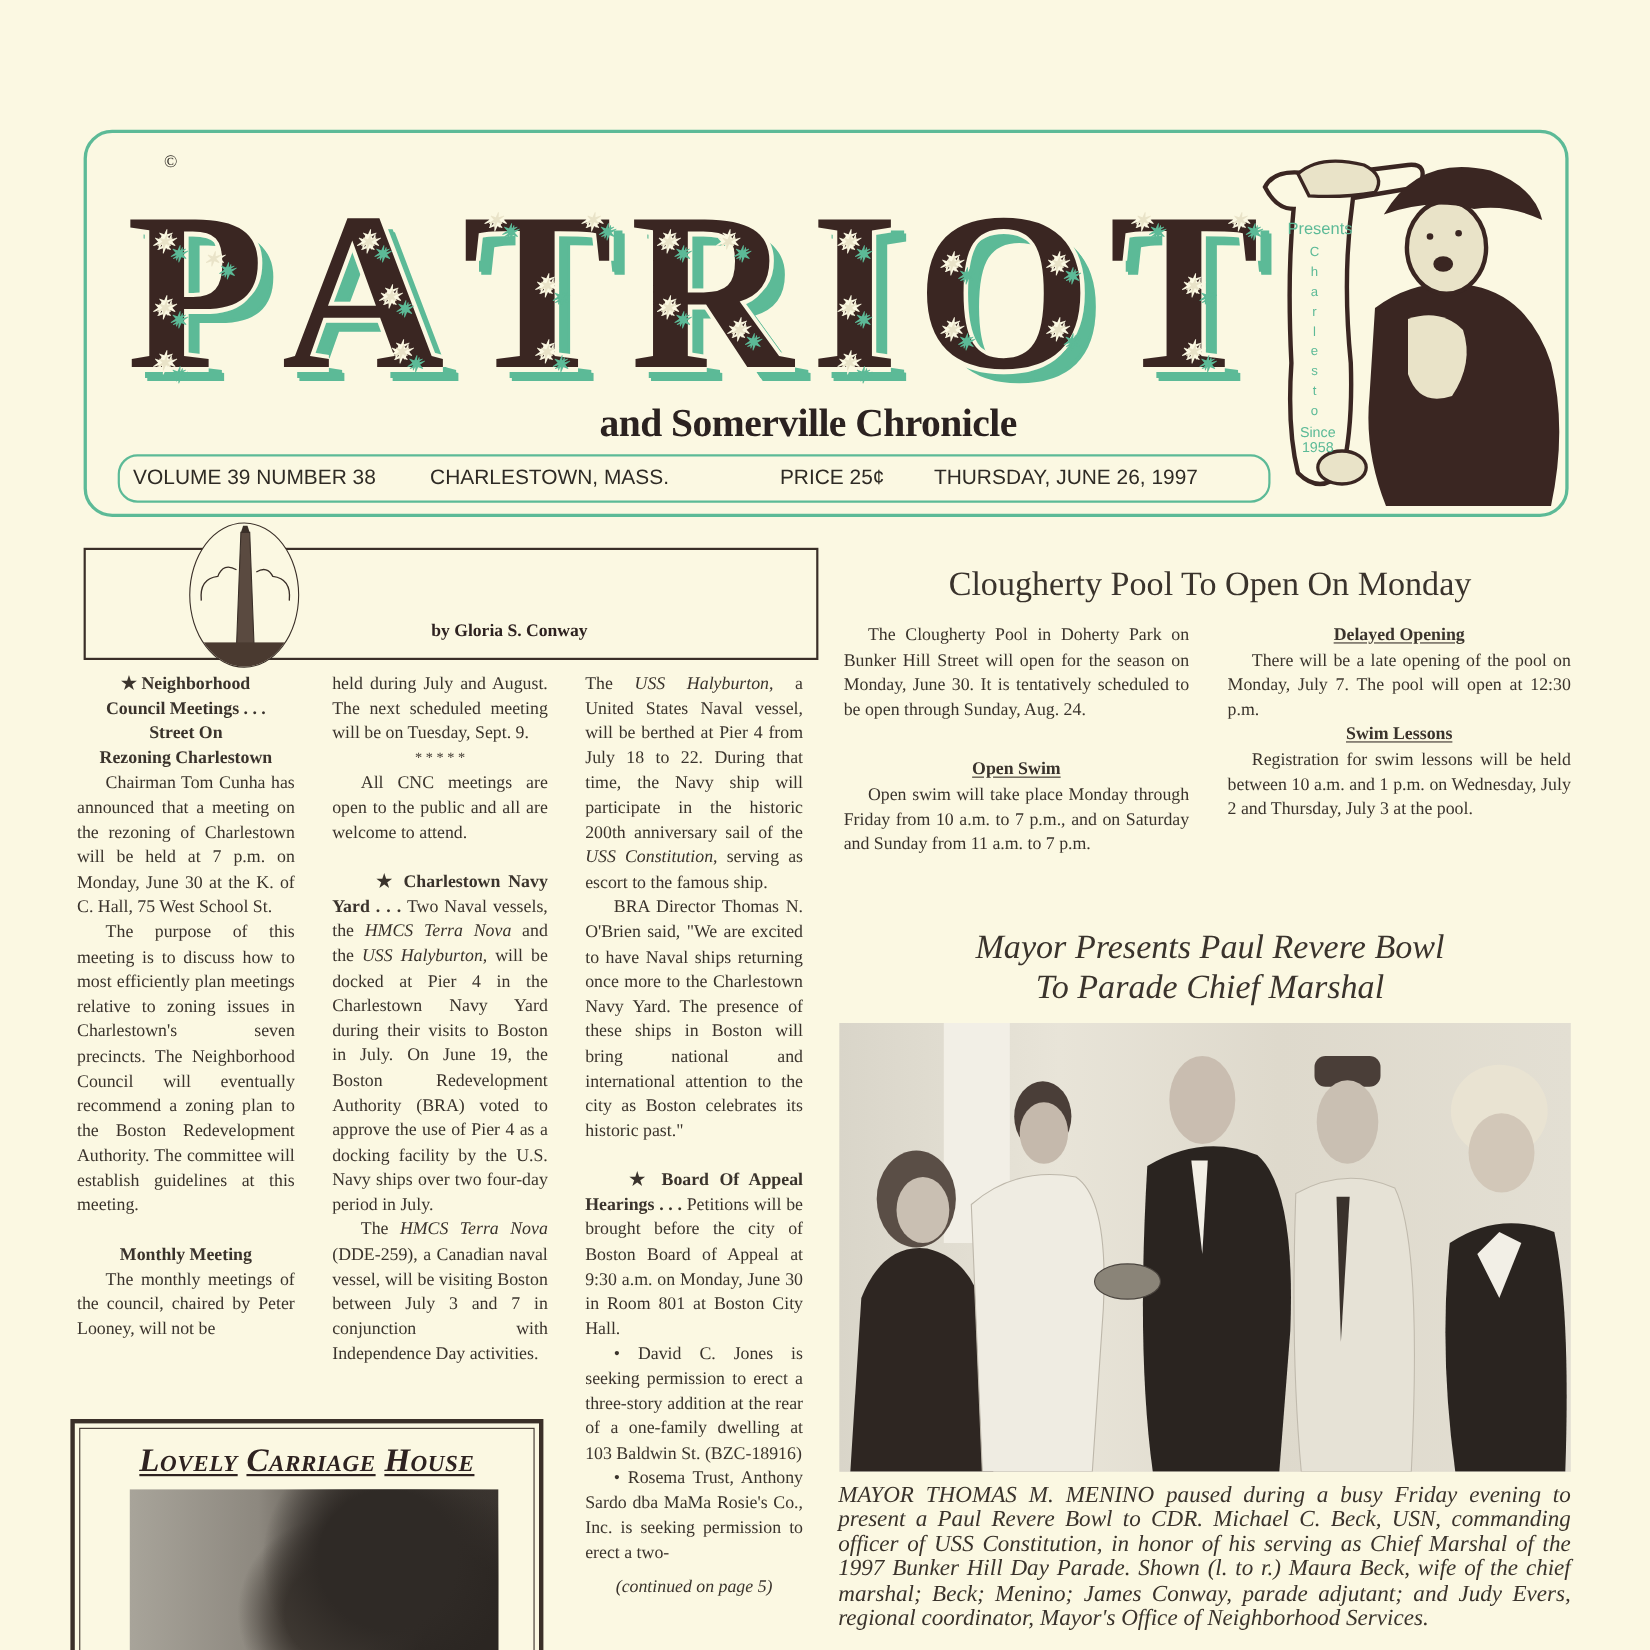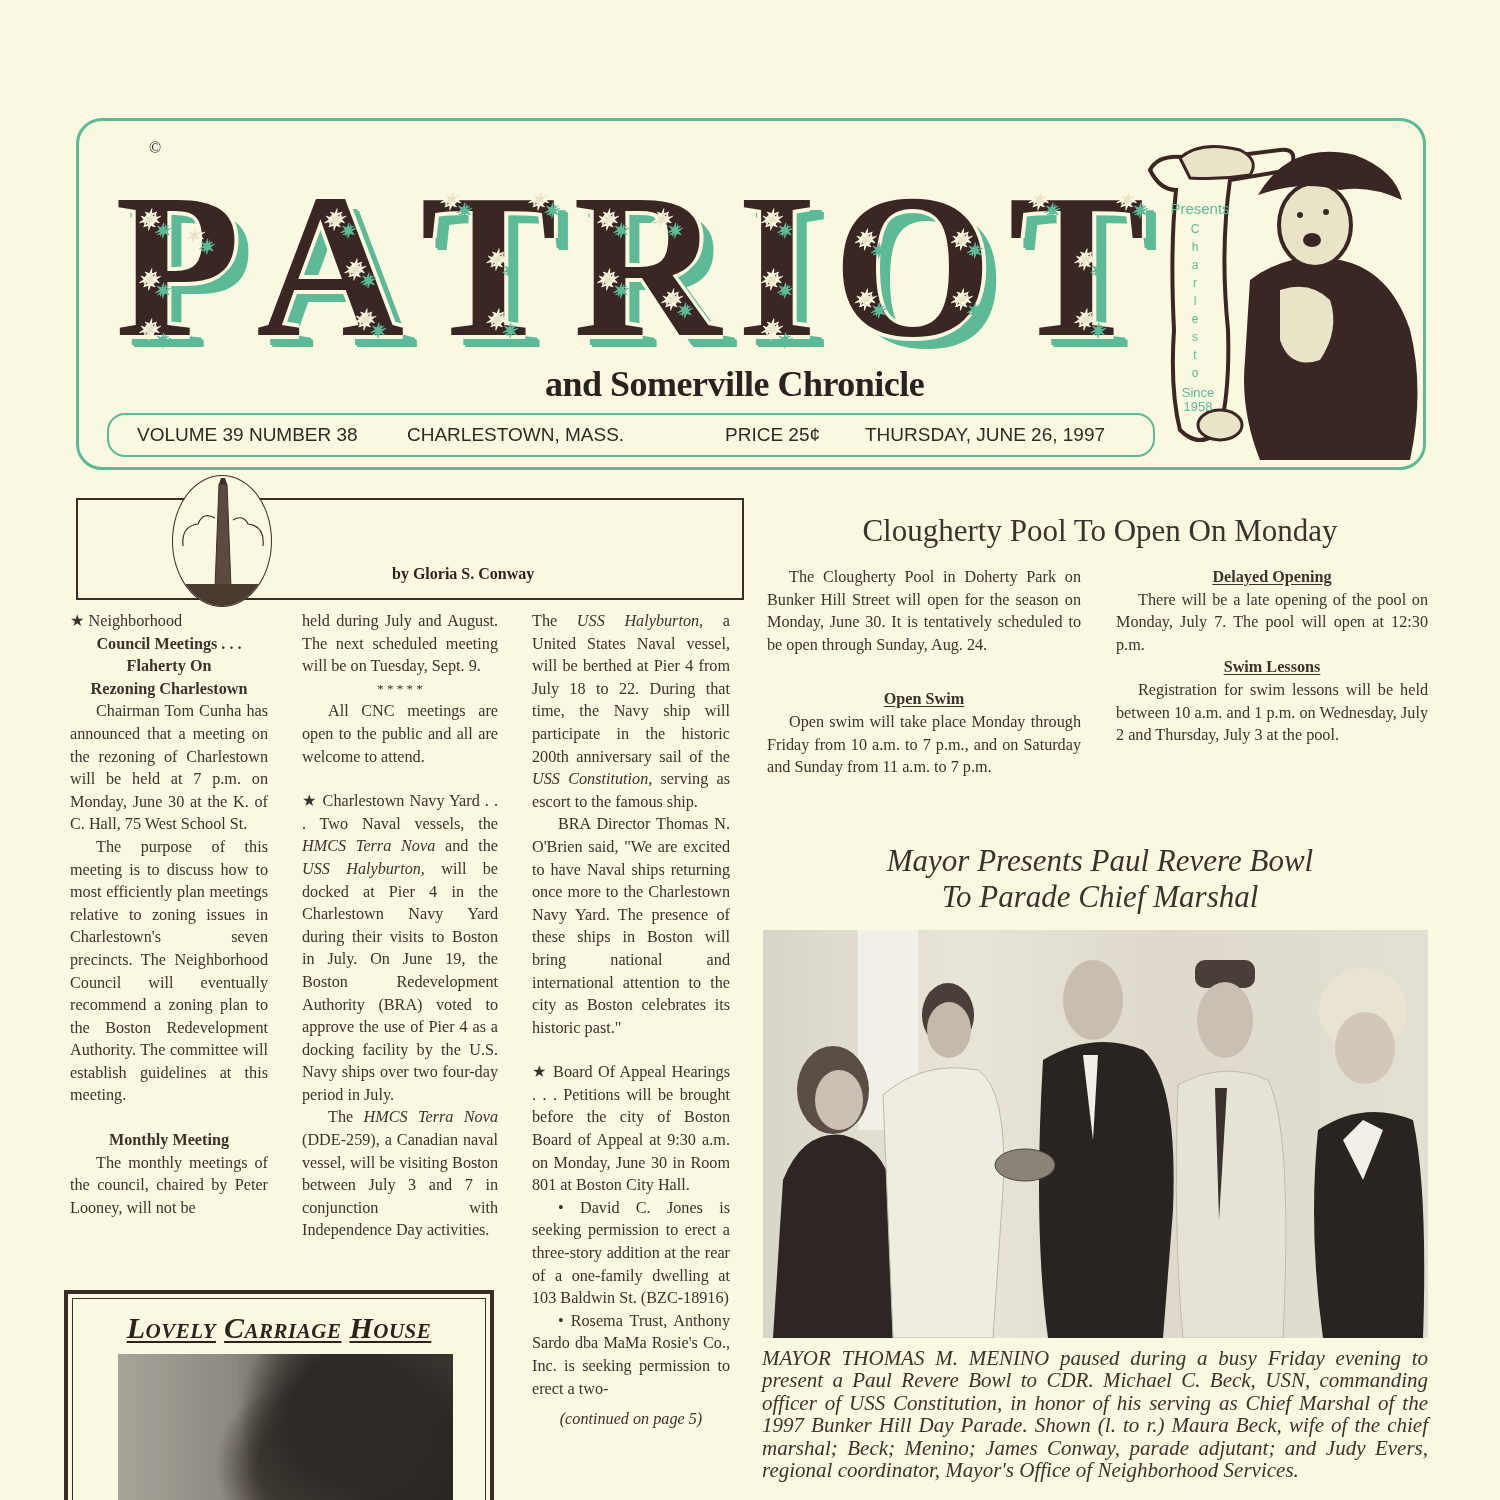--- a/index.html
+++ b/index.html
@@ -42,21 +42,21 @@
     position: absolute; color: #e9e3c8; font-size: 18px; line-height: 18px;
   }
   .masthead .subtitle {
     position: absolute; left: 466px; top: 242px;
     font-family: "Liberation Serif", serif; font-weight: bold; font-size: 36px;
     color: #2b2220; letter-spacing: -0.5px;
   }
   .infobar {
     position: absolute; left: 28px; top: 292px; width: 1048px; height: 44px;
     border: 2px solid #5cba97; border-radius: 18px;
-    display: flex; align-items: center; padding-left: 28px;
+    display: flex; align-items: center; padding-left: 12px;
     font-family: "Liberation Sans", sans-serif; font-size: 19px; color: #2e2a24;
   }
   .infobar span { white-space: nowrap; }
   .infobar .vol { width: 270px; }
   .infobar .place { width: 318px; }
   .infobar .price { width: 140px; }
 
   
   .mascot {
     position: absolute; left: 1140px; top: 130px; width: 290px; height: 340px;
@@ -90,21 +90,21 @@
   }
 
   
   .col {
     position: absolute; font-size: 16.2px; line-height: 22.6px; text-align: justify;
     hyphens: manual; color: #3a332c;
   }
   .col p { text-indent: 26px; }
   .col p.noind { text-indent: 0; }
   .col .center { text-align: center; text-indent: 0; }
-  .col .bold { font-weight: normal; }
+  .col .bold { font-weight: bold; margin-left: 40px; }
   .col .it { font-style: italic; }
   .col .head { font-weight: bold; text-align: center; text-indent: 0; }
   .col .gap { height: 22px; }
   .col1 { left: 70px; top: 610px; width: 198px; }
   .col2 { left: 302px; top: 610px; width: 196px; }
   .col3 { left: 532px; top: 610px; width: 198px; }
 
   
   .carriage {
     position: absolute; left: 64px; top: 1290px; width: 430px; height: 220px;
@@ -232,21 +232,21 @@
       <polygon points="46,8 54,8 58,112 42,112" fill="#5a4a40" stroke="#3a2f28" stroke-width="1"></polygon>
       <polygon points="48,2 52,2 54,8 46,8" fill="#3a2f28"></polygon>
       <rect x="0" y="108" width="100" height="24" fill="#4a3a30"></rect>
     </svg>
   </div>
   <div class="att-byline">by Gloria S. Conway</div>
 
   <div class="col col1">
     <div class="bold" style="text-indent:0">★ Neighborhood</div>
     <div class="head">Council Meetings . . .</div>
-    <div class="head">Flaherty On</div>
+    <div class="head">Street On</div>
     <div class="head">Rezoning Charlestown</div>
     <p>Chairman Tom Cunha has announced that a meeting on the rezoning of Charlestown will be held at 7 p.m. on Monday, June 30 at the K. of C. Hall, 75 West School St.</p>
     <p>The purpose of this meeting is to discuss how to most efficiently plan meetings relative to zoning issues in Charlestown's seven precincts. The Neighborhood Council will eventually recommend a zoning plan to the Boston Redevelopment Authority. The committee will establish guidelines at this meeting.</p>
     <div class="gap"></div>
     <div class="head">Monthly Meeting</div>
     <p>The monthly meetings of the council, chaired by Peter Looney, will not be</p>
   </div>
 
   <div class="col col2">
     <p class="noind">held during July and August. The next scheduled meeting will be on Tuesday, Sept. 9.</p>

